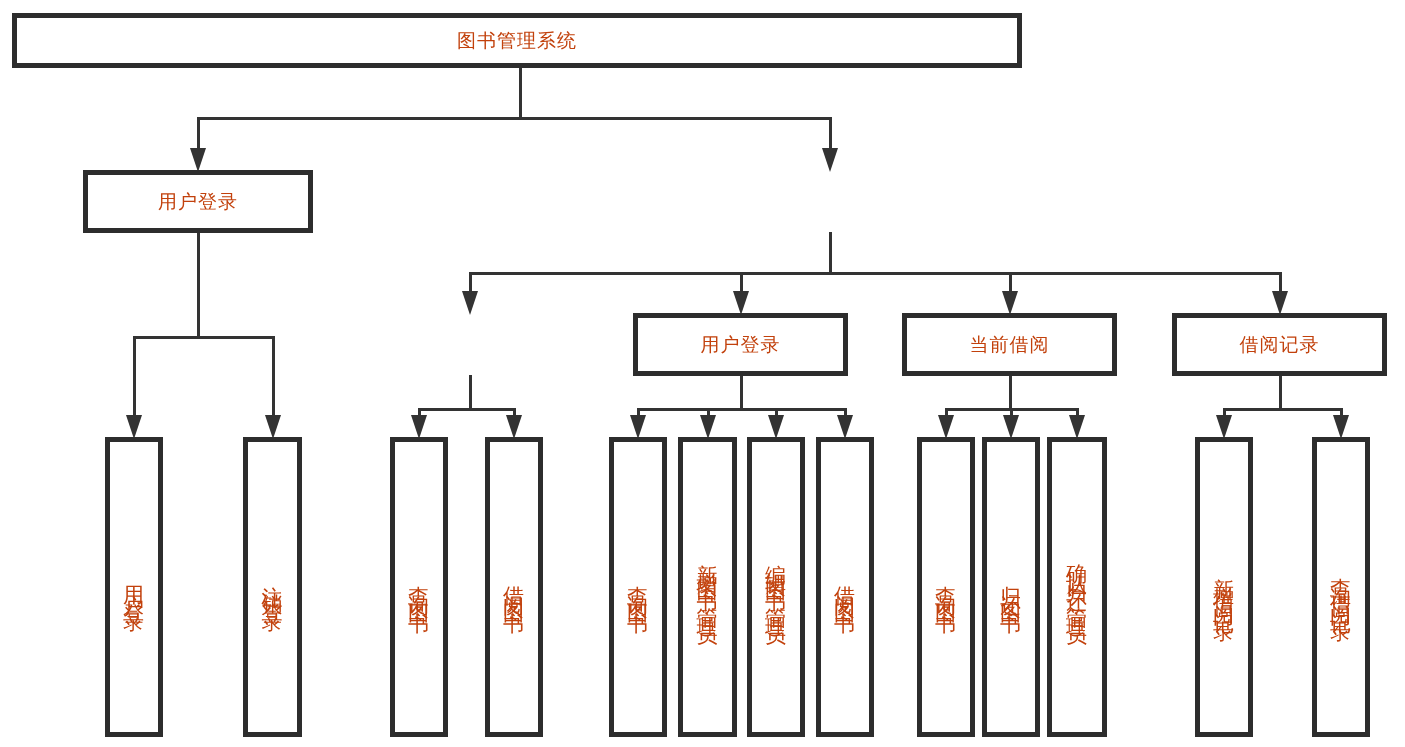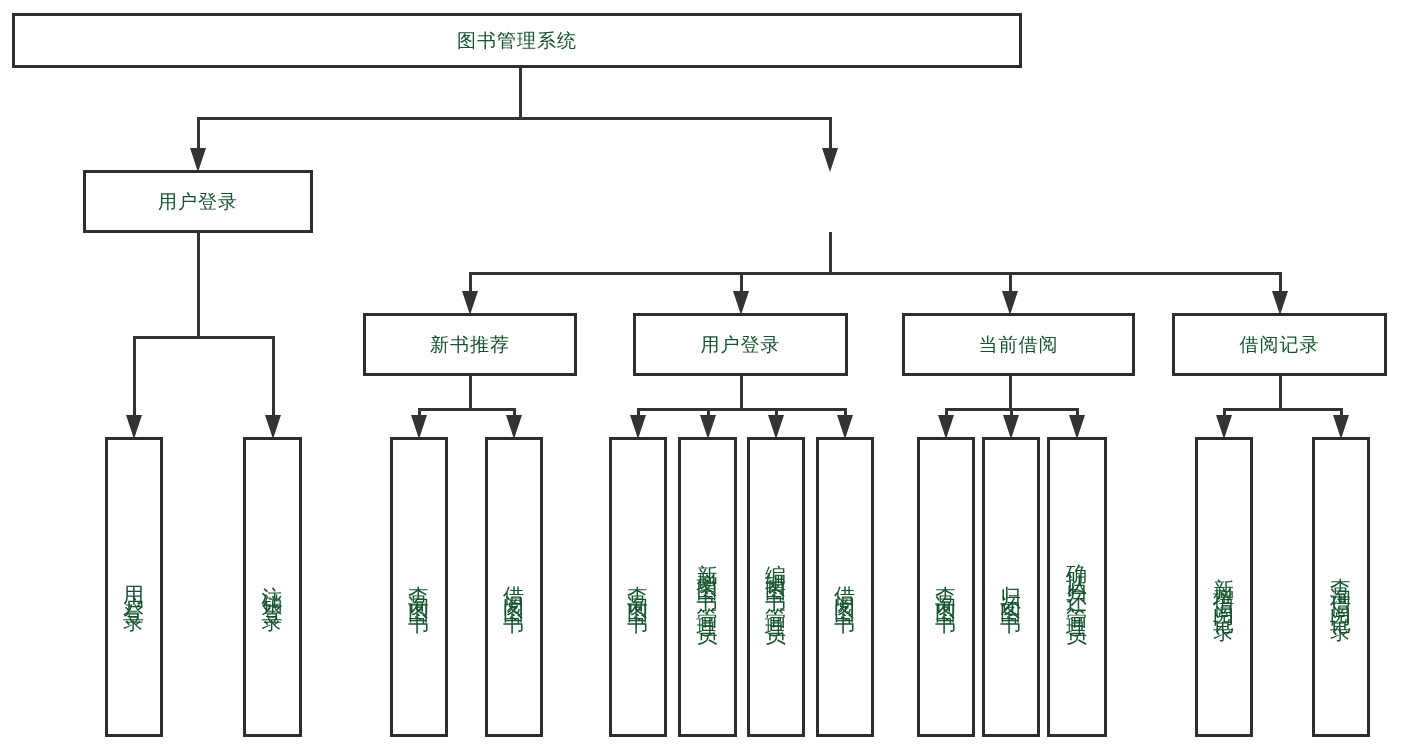--- a/index.html
+++ b/index.html
@@ -8,25 +8,25 @@
     width: 1405px;
     height: 747px;
     background: #ffffff;
     font-family: "Liberation Sans", sans-serif;
     overflow: hidden;
   }
   .node {
     position: absolute;
     box-sizing: border-box;
     background: #ffffff;
-    border: 3px solid #7f1d1d;
+    border: 5px solid #7f1d1d;
     display: flex;
     align-items: center;
     justify-content: center;
-    color: #14532d;
+    color: #c2410c;
     z-index: 2;
   }
   .node .lbl {
     font-size: 19px;
     letter-spacing: 1px;
     white-space: nowrap;
   }
   .node.vertical .lbl {
     writing-mode: vertical-rl;
     text-orientation: mixed;
@@ -63,27 +63,24 @@
 </head>
 <body>
 
 <div id="canvas">
 <div class="node" style="left: 12px; top: 13px; width: 1010px; height: 55px; border-color: rgb(45, 45, 45);">
       <span class="lbl">图书管理系统</span>
     </div>
     <div class="node" style="left: 83px; top: 170px; width: 230px; height: 63px; border-color: rgb(45, 45, 45);">
       <span class="lbl">用户登录</span>
     </div>
-    <div class="node" style="left: 363px; top: 313px; width: 214px; height: 63px; border-color: rgb(45, 45, 45);">
-      <span class="lbl">新书推荐</span>
-    </div>
     <div class="node" style="left: 633px; top: 313px; width: 215px; height: 63px; border-color: rgb(45, 45, 45);">
       <span class="lbl">用户登录</span>
     </div>
-    <div class="node" style="left: 902px; top: 313px; width: 233px; height: 63px; border-color: rgb(45, 45, 45);">
+    <div class="node" style="left: 902px; top: 313px; width: 215px; height: 63px; border-color: rgb(45, 45, 45);">
       <span class="lbl">当前借阅</span>
     </div>
     <div class="node" style="left: 1172px; top: 313px; width: 215px; height: 63px; border-color: rgb(45, 45, 45);">
       <span class="lbl">借阅记录</span>
     </div>
     <div class="node vertical" style="left: 105px; top: 437px; width: 58px; height: 300px; border-color: rgb(45, 45, 45);">
       <span class="lbl">用户登录</span>
     </div>
     <div class="node vertical" style="left: 243px; top: 437px; width: 59px; height: 300px; border-color: rgb(45, 45, 45);">
       <span class="lbl">注销登录</span>

